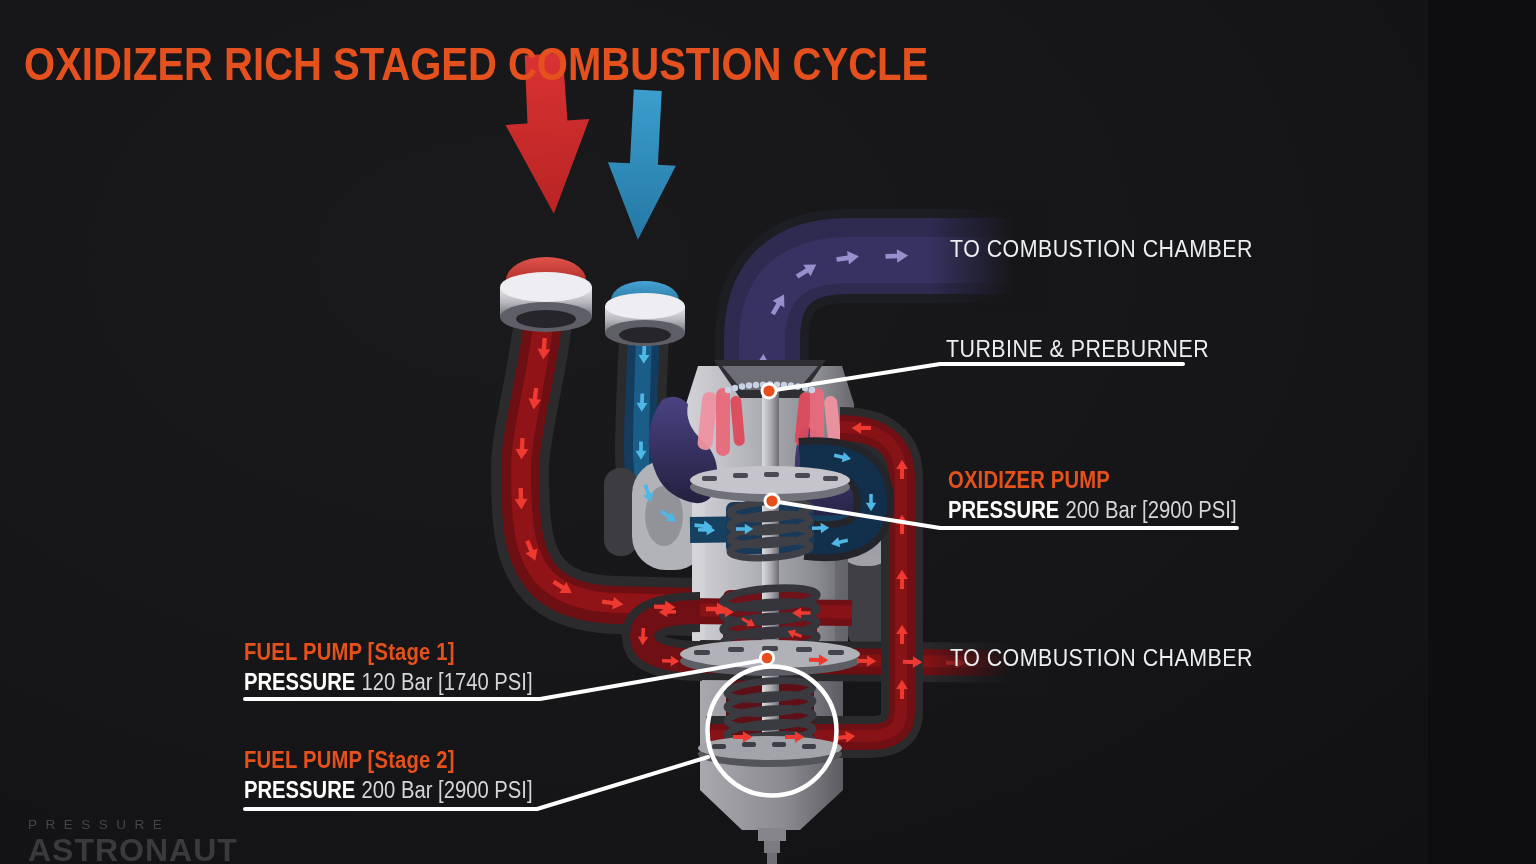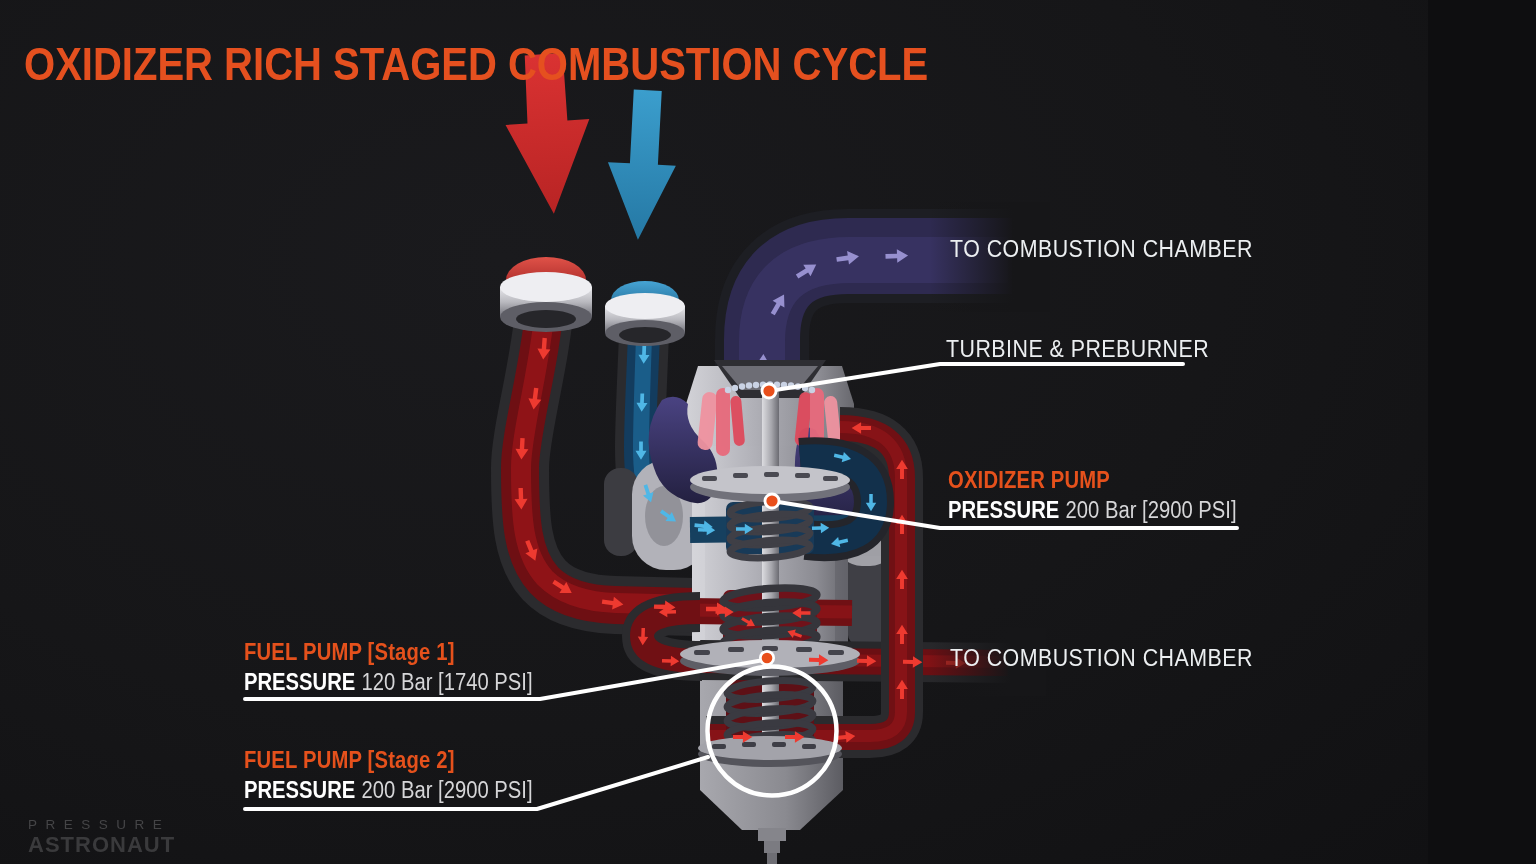--- a/index.html
+++ b/index.html
@@ -9,21 +9,21 @@
   svg{position:absolute;left:0;top:0;}
   .lbl{position:absolute;white-space:nowrap;transform-origin:0 0;}
   .title{font-size:46px;font-weight:700;color:#E5501F;letter-spacing:0px;transform:scaleX(.87);line-height:1.0;}
   .white-cap{font-size:23px;color:#ECEFF1;letter-spacing:.5px;transform:scaleX(.93);line-height:24px;}
   .co{transform:scaleX(.88);}
   .co .t{font-size:23px;font-weight:700;color:#E5511C;line-height:24px;margin-bottom:6px;letter-spacing:.2px;}
   .co .p{font-size:23px;line-height:24px;color:#D6D6D8;}
   .co .p b{color:#FFFFFF;font-weight:700;margin-right:7px;}
   .logo{line-height:1;}
   .logo .l1{font-size:13.5px;letter-spacing:8.5px;color:#454547;margin-bottom:2px;}
-  .logo .l2{font-size:22px;font-weight:700;letter-spacing:1px;color:#3a3a3c;}
+  .logo .l2{font-size:32px;font-weight:700;letter-spacing:1px;color:#3a3a3c;}
 </style>
 </head>
 <body>
 
 <div id="stage">
 
 <svg width="1536" height="864" viewBox="0 0 1536 864">
   <defs>
     <path id="fa" d="M-10,-2.2 L1,-2.2 L1,-6.5 L11.5,0 L1,6.5 L1,2.2 L-10,2.2 Z"></path>
     <linearGradient id="gHouse" x1="0" y1="0" x2="1" y2="0">

